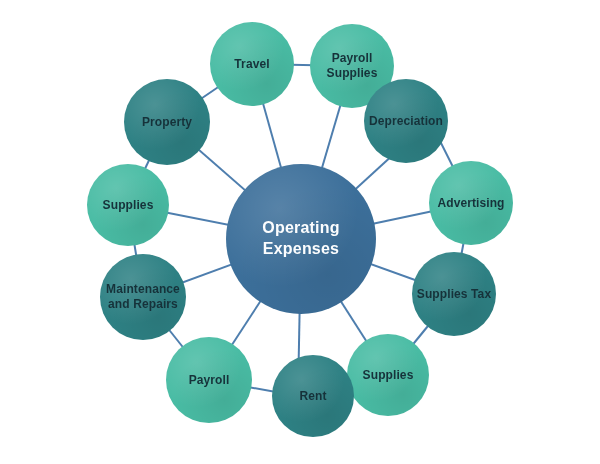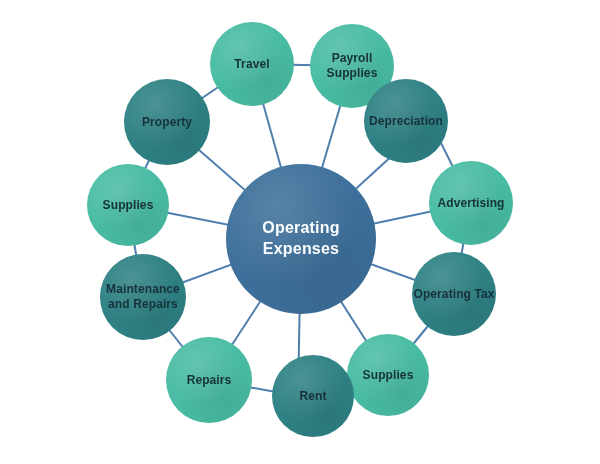--- a/index.html
+++ b/index.html
@@ -95,30 +95,30 @@
     <div class="node tone-light" style="left: 310px; top: 24px; height: 84px; width: 84px;">
       <span class="node-label" style="width: 96px;">Payroll Supplies</span>
     </div>
     <div class="node tone-dark" style="left: 364px; top: 79px; height: 84px; width: 84px;">
       <span class="node-label" style="width: 96px;">Depreciation</span>
     </div>
     <div class="node tone-light" style="left: 429px; top: 161px; height: 84px; width: 84px;">
       <span class="node-label" style="width: 96px;">Advertising</span>
     </div>
     <div class="node tone-dark" style="left: 412px; top: 252px; height: 84px; width: 84px;">
-      <span class="node-label" style="width: 96px;">Operating Tax</span>
+      <span class="node-label" style="width: 96px;">Supplies Tax</span>
     </div>
     <div class="node tone-light" style="left: 347px; top: 334px; height: 82px; width: 82px;">
       <span class="node-label" style="width: 94px;">Supplies</span>
     </div>
     <div class="node tone-dark" style="left: 272px; top: 355px; height: 82px; width: 82px;">
       <span class="node-label" style="width: 94px;">Rent</span>
     </div>
     <div class="node tone-light" style="left: 166px; top: 337px; height: 86px; width: 86px;">
-      <span class="node-label" style="width: 98px;">Repairs</span>
+      <span class="node-label" style="width: 98px;">Payroll</span>
     </div>
     <div class="node tone-dark" style="left: 100px; top: 254px; height: 86px; width: 86px;">
       <span class="node-label" style="width: 98px;">Maintenance and Repairs</span>
     </div>
     <div class="node tone-light" style="left: 87px; top: 164px; height: 82px; width: 82px;">
       <span class="node-label" style="width: 94px;">Supplies</span>
     </div>
     <div class="node tone-dark" style="left: 124px; top: 79px; height: 86px; width: 86px;">
       <span class="node-label" style="width: 98px;">Property</span>
     </div>

